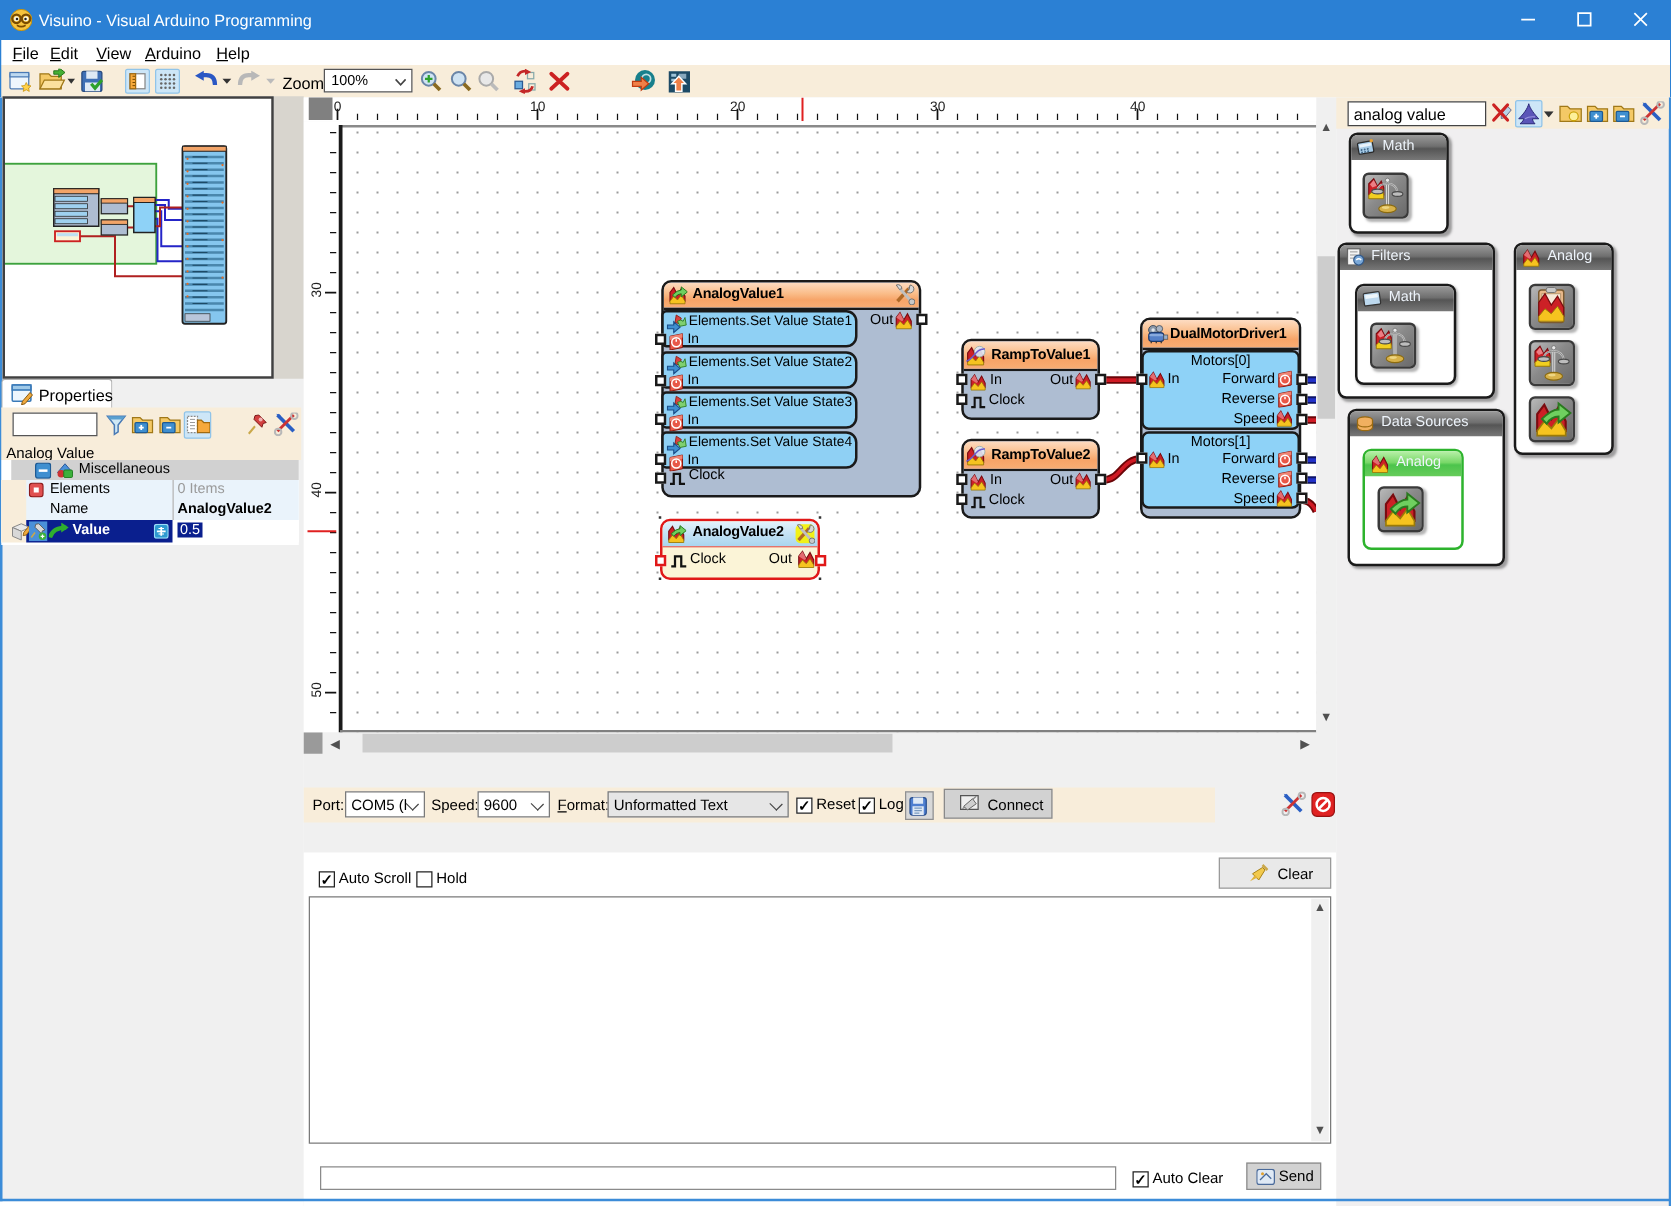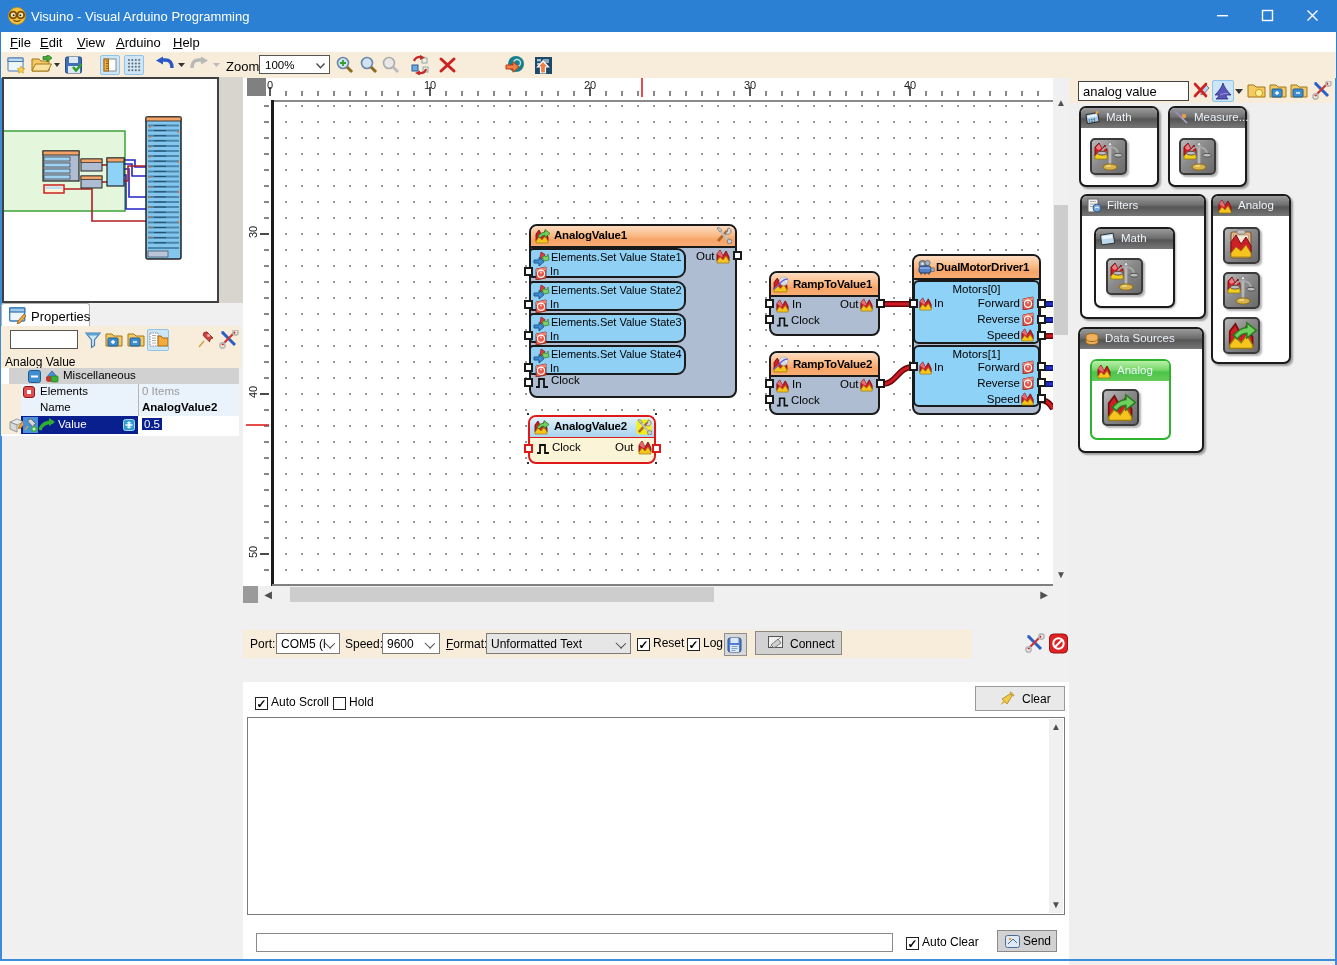--- a/index.html
+++ b/index.html
@@ -468,21 +468,21 @@
             <rect x="0" y="0" width="15" height="16" fill="#4a90d9"></rect>
             <path d="M8 2 l5 5 -2 .6 -.8 2.4 -5.2-5.2 .6-2.4z" fill="#d8d8d8" stroke="#555" stroke-width="0.7"></path>
             <path d="M5 9 L2 13" stroke="#caa84a" stroke-width="1.3"></path>
             <circle cx="11" cy="12" r="3" fill="#3cb03c"></circle>
             <path d="M11 10.5 v3 M9.5 12 h3" stroke="#fff" stroke-width="1"></path>
           </svg>
         <svg class="abs" style="left:38px;top:2px" width="16" height="14" viewBox="0 0 16 14">
             <path d="M1 12 Q3 4 14 4" fill="none" stroke="#2fae2f" stroke-width="3.4"></path>
             <path d="M10 0 L16 4 L10 8z" fill="#2fae2f"></path>
           </svg>
-        <span class="abs" style="left:57px;top:2px;color:#fff;font-weight:normal">Value</span>
+        <span class="abs" style="left:57px;top:2px;color:#fff;font-weight:bold">Value</span>
         <svg class="abs" style="left:122px;top:3px" width="12" height="12" viewBox="0 0 12 12">
             <rect x="0.5" y="0.5" width="11" height="11" rx="2" fill="#2e9ad0" stroke="#9adcf8"></rect>
             <path d="M6 2.5 v7 M2.5 6 h7" stroke="#fff" stroke-width="1.4"></path>
             <path d="M3.8 3.8 h4.4 M3.8 8.2 h4.4" stroke="#fff" stroke-width="0.9"></path>
           </svg>
         <span class="abs" style="left:141px;top:2px;background:#0a1f8e;color:#fff;font-weight:normal;padding:0 2px">0.5</span>
       </div>
     </div>
   </div>
   <div id="center" class="abs">
@@ -860,35 +860,21 @@
               <circle cx="9" cy="11.3" r="0.8"></circle>
             </g>
             <circle cx="12" cy="2.5" r="1.4" fill="#e8a030"></circle>
           </svg>
           <span class="abs" style="left:25px;top:3px">Math</span>
         </div>
       <div class="tile" style="left:9px;top:30px"><svg width="33" height="33" viewBox="0 0 33 33">
             <use href="#iscale" transform="translate(1,1)"></use>
           </svg></div>
     </div>
-    <div class="palbox" style="left:99px;top:28px;width:79px;height:81px">
-      <div class="palhdr">
-          <svg class="abs" style="left:4px;top:2px" width="16" height="16" viewBox="0 0 16 16">
-            <path d="M2 2 l7 7" stroke="#9a8ab8" stroke-width="2.4"></path>
-            <path d="M8 8 l5 5" stroke="#b0a5c8" stroke-width="1.6"></path>
-            <circle cx="10" cy="6" r="2.2" fill="#e8a040"></circle>
-            <path d="M1 1 l3 1.5 M1 1 l1.5 3" stroke="#9a8ab8" stroke-width="1"></path>
-          </svg>
-          <span class="abs" style="left:24px;top:3px">Measure...</span>
-        </div>
-      <div class="tile" style="left:9px;top:30px"><svg width="33" height="33" viewBox="0 0 33 33">
-            <use href="#iscale" transform="translate(1,1)"></use>
-          </svg></div>
-    </div>
-    <div class="palbox" style="left:11px;top:116px;width:126px;height:125px">
+    <div class="palbox" style="left:1px;top:116px;width:126px;height:125px">
       <div class="palhdr">
           <svg class="abs" style="left:4px;top:2px" width="16" height="16" viewBox="0 0 16 16">
             <rect x="2" y="1" width="10" height="13" fill="#f4f4f4" stroke="#666"></rect>
             <path d="M4 3.5 h6 M4 6 h6 M4 8.5 h4" stroke="#999" stroke-width="0.8"></path>
             <circle cx="11" cy="10" r="4" fill="#7aa8d8" stroke="#335a8a"></circle>
             <path d="M9 10 q2-2 4 0" stroke="#fff" fill="none"></path>
           </svg>
           <span class="abs" style="left:25px;top:3px">Filters</span>
         </div>
       <div class="palbox" style="left:12px;top:31px;width:81px;height:81px;box-shadow:1px 1px 2px rgba(0,0,0,0.3)">

